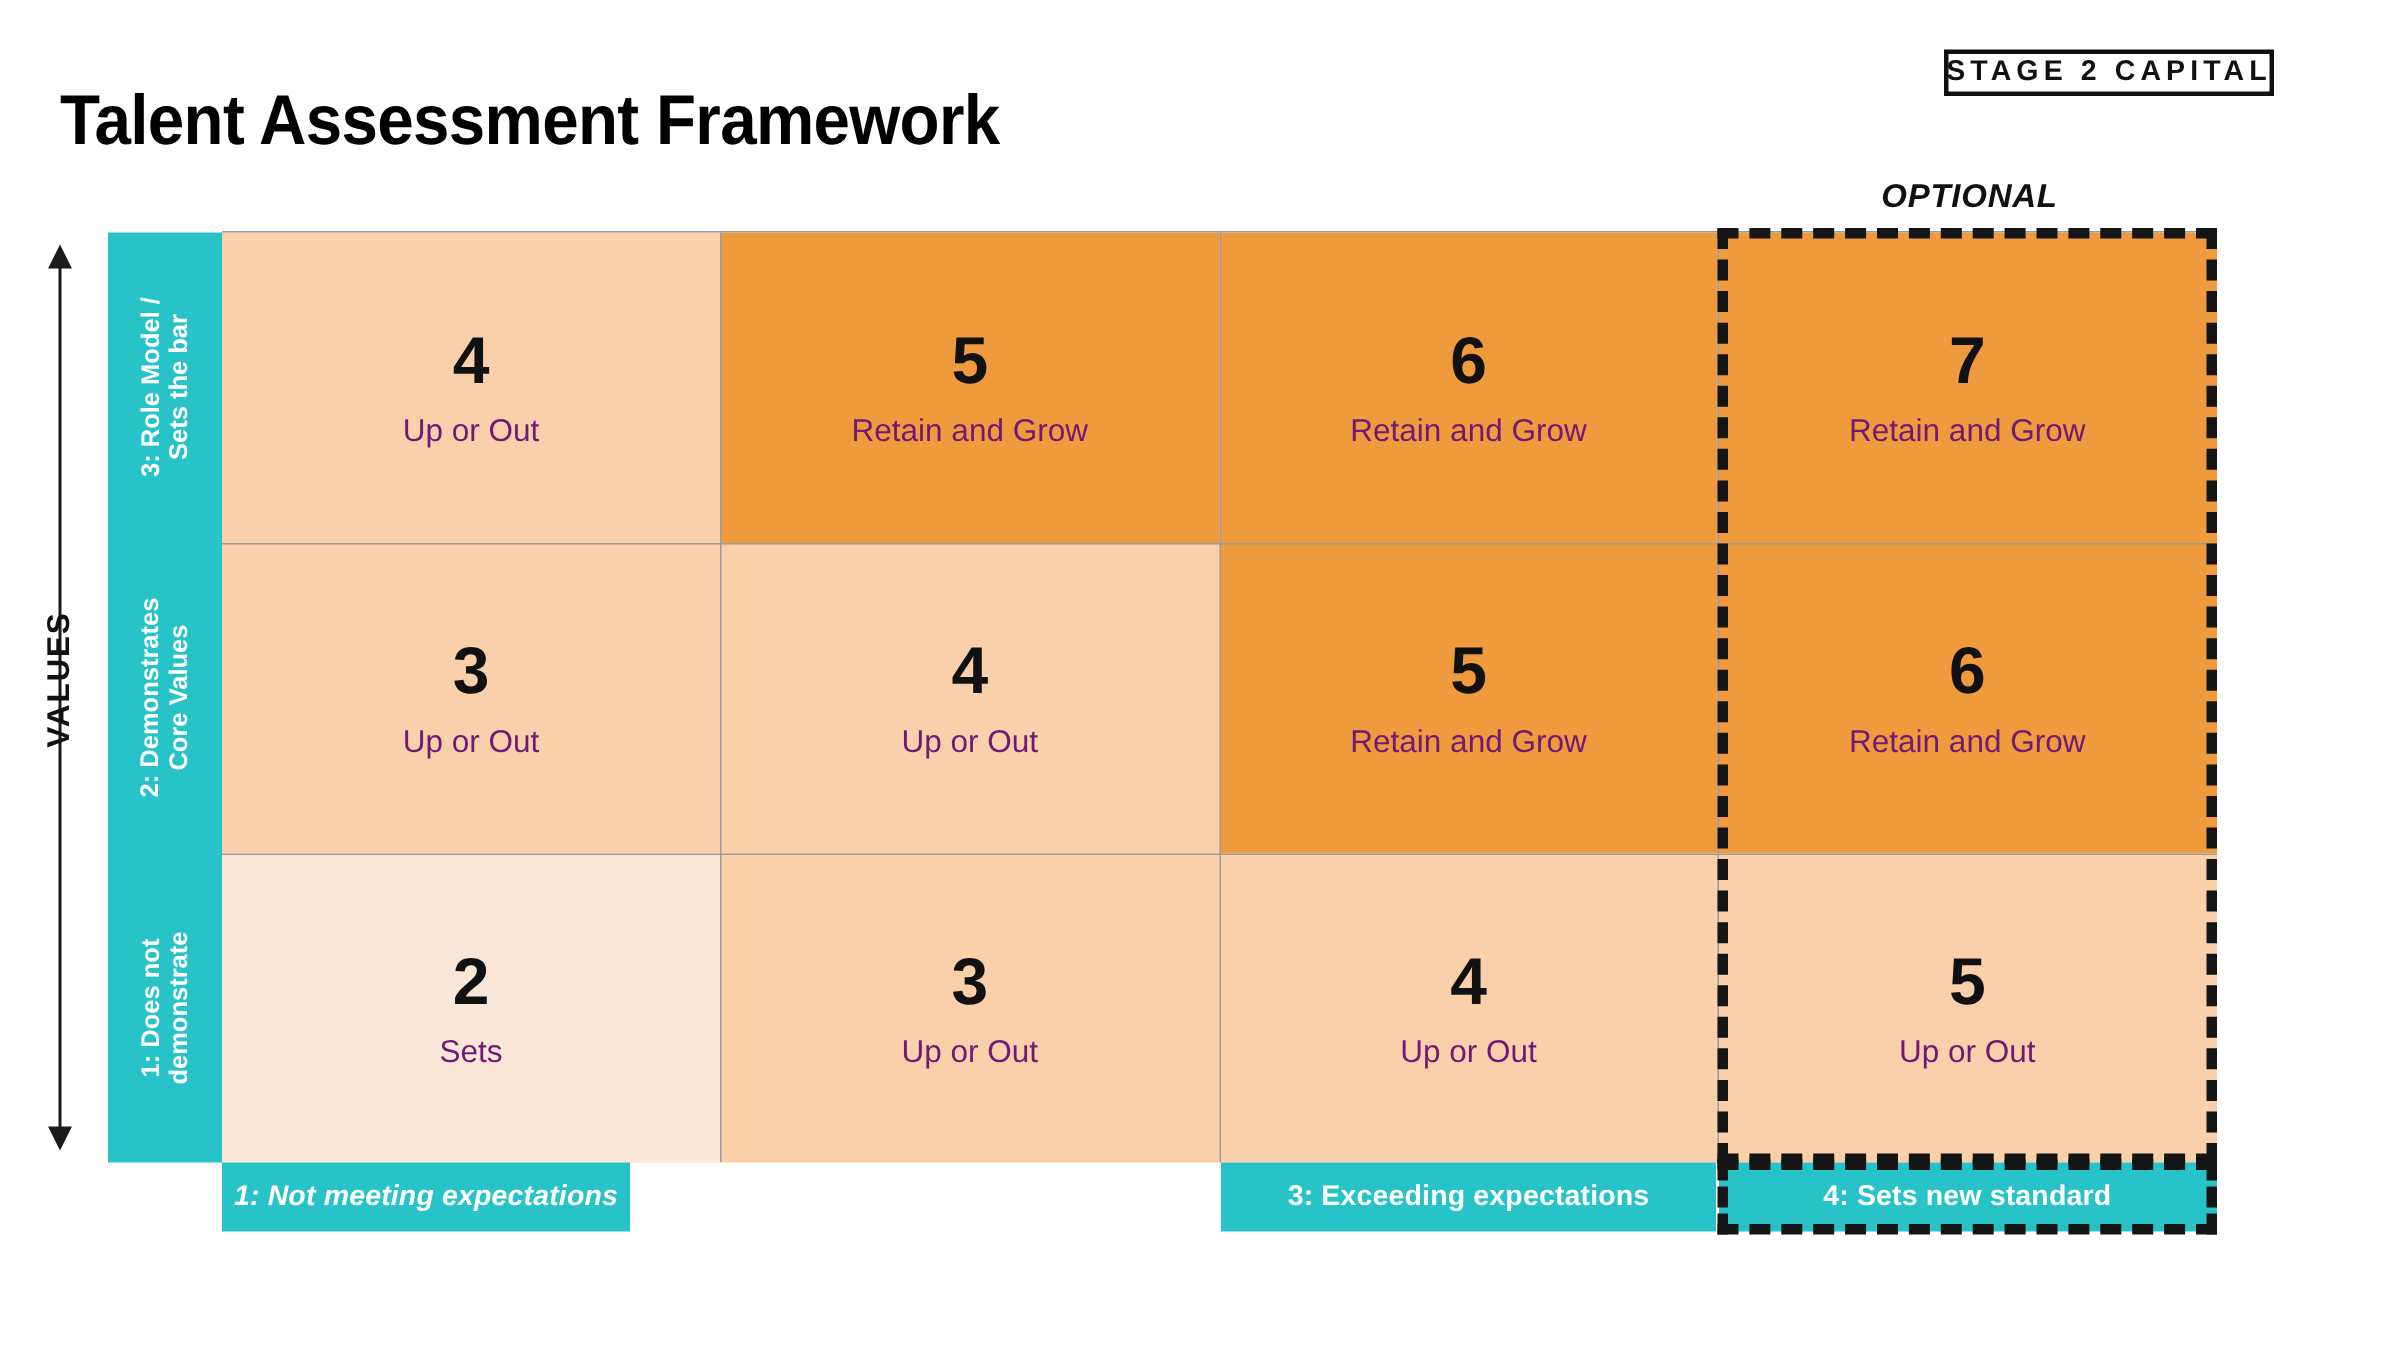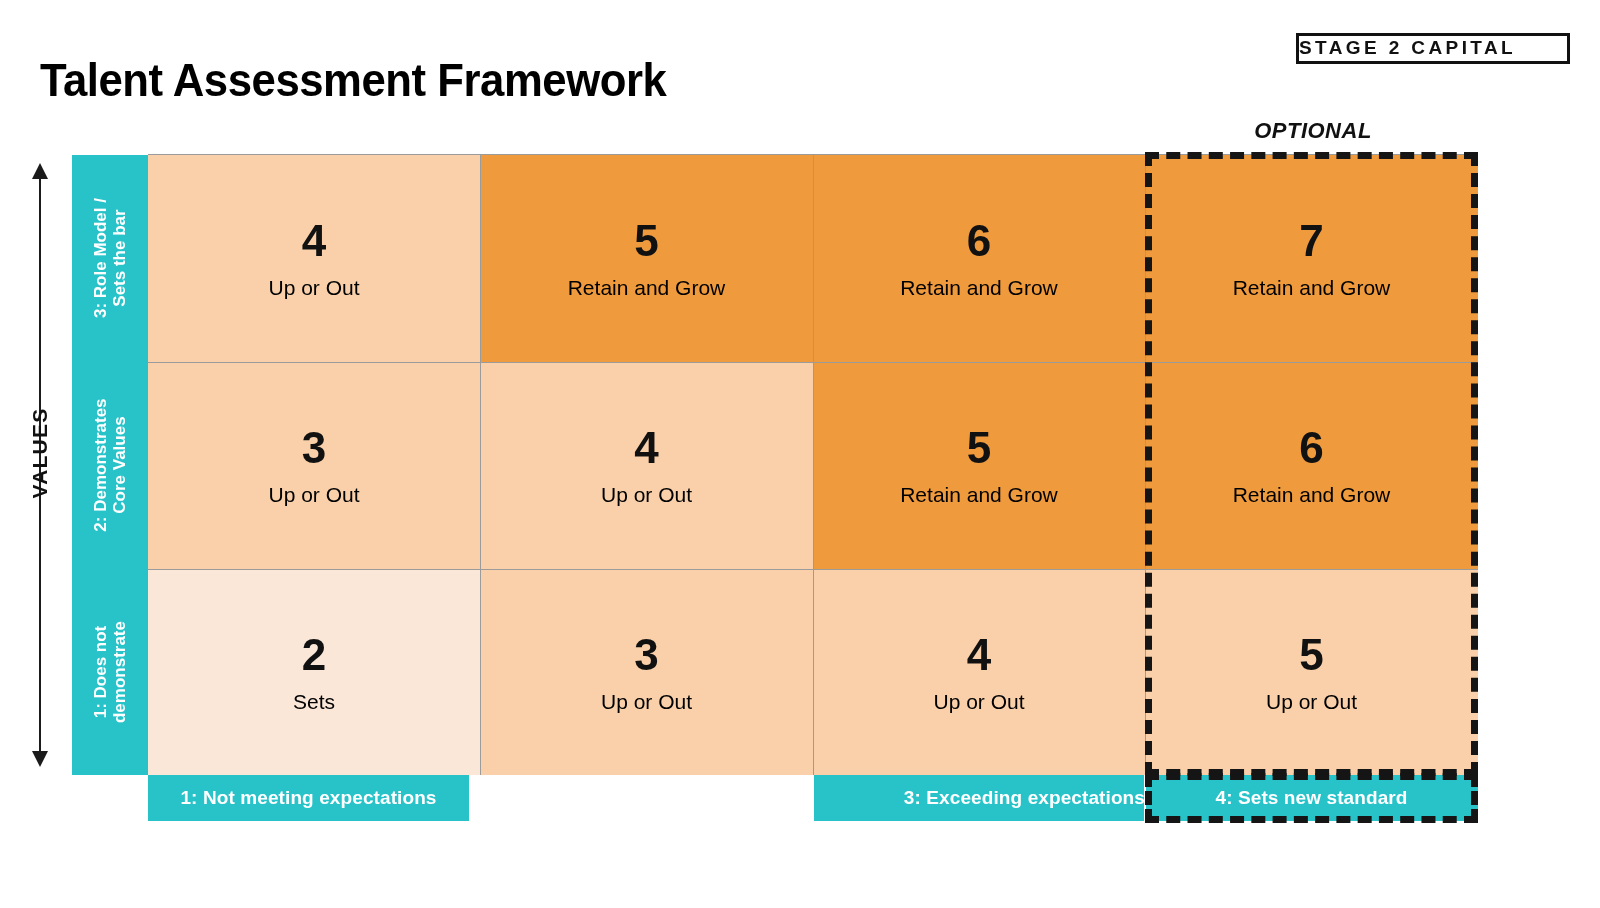--- a/index.html
+++ b/index.html
@@ -13,23 +13,23 @@
   
   .title{
     position:absolute;left:40px;top:52px;
     font-family:"Liberation Sans", sans-serif;
     font-weight:bold;font-size:47px;letter-spacing:-0.5px;
     color:#000;white-space:nowrap;
     transform:scaleX(0.93);transform-origin:left center;
   }
   .logo{
     position:absolute;left:1296px;top:33px;
-    width:274px;height:31px;
+    width:220px;height:31px;
     border:3px solid #111;box-sizing:border-box;
-    display:flex;align-items:center;
+    display:flex;align-items:center;justify-content:center;
   }
   .logo span{
     font-size:19px;font-weight:bold;letter-spacing:3.4px;
     color:#111;line-height:1;white-space:nowrap;
     transform:translateY(-1px);
   }
 
   
   .optional{
     position:absolute;left:1148px;top:118px;width:330px;
@@ -79,21 +79,21 @@
   }
   .cell{
     position:absolute;box-sizing:border-box;
     display:flex;flex-direction:column;align-items:center;justify-content:center;
   }
   .cell .num{
     font-size:44px;font-weight:bold;color:#111;line-height:1;
     margin-bottom:14px;
   }
   .cell .act{
-    font-size:21px;color:#000000;line-height:1;font-weight:normal;
+    font-size:21px;color:#701a75;line-height:1;font-weight:normal;
   }
   .vsep{position:absolute;top:0;width:1px;background:#9b9b9b;}
   .hsep{position:absolute;left:0;height:1px;background:#9b9b9b;}
 
   
   .hband{
     position:absolute;left:148px;top:775px;width:1330px;height:46px;
   }
   .hcell{
     position:absolute;top:0;height:46px;background:#28c3c9;
@@ -214,25 +214,25 @@
       </div>
       <div class="vsep" style="left: 332px; height: 620px;"></div>
       <div class="vsep" style="left: 665px; height: 620px;"></div>
       <div class="vsep" style="left: 997px; height: 620px;"></div>
       <div class="hsep" style="top: 207px; width: 1330px;"></div>
       <div class="hsep" style="top: 414px; width: 1330px;"></div>
       <div class="hsep" style="top: -1px; width: 1330px;"></div>
     </div>
 
   <div class="hband" id="hband">
-      <div class="hcell" style="left: 0px; width: 321px;">
+      <div class="hcell" style="left: 0px; width: 272px; font-style: italic;">
         <span>1: Not meeting expectations</span>
       </div>
       <div class="hcell-div" style="left: 331px;"></div>
-      <div class="hcell" style="left: 665px; width: 332px; justify-content: flex-end;">
+      <div class="hcell" style="left: 665px; width: 332px;">
         <span>3: Exceeding expectations</span>
       </div>
       <div class="hcell-div" style="left: 664px;"></div>
       <div class="hcell" style="left: 997px; width: 333px; justify-content: center;">
         <span>4: Sets new standard</span>
       </div>
       <div class="hcell-div" style="left: 996px;"></div>
     </div>
 
   <div class="dashbox" id="dash-main"></div>

